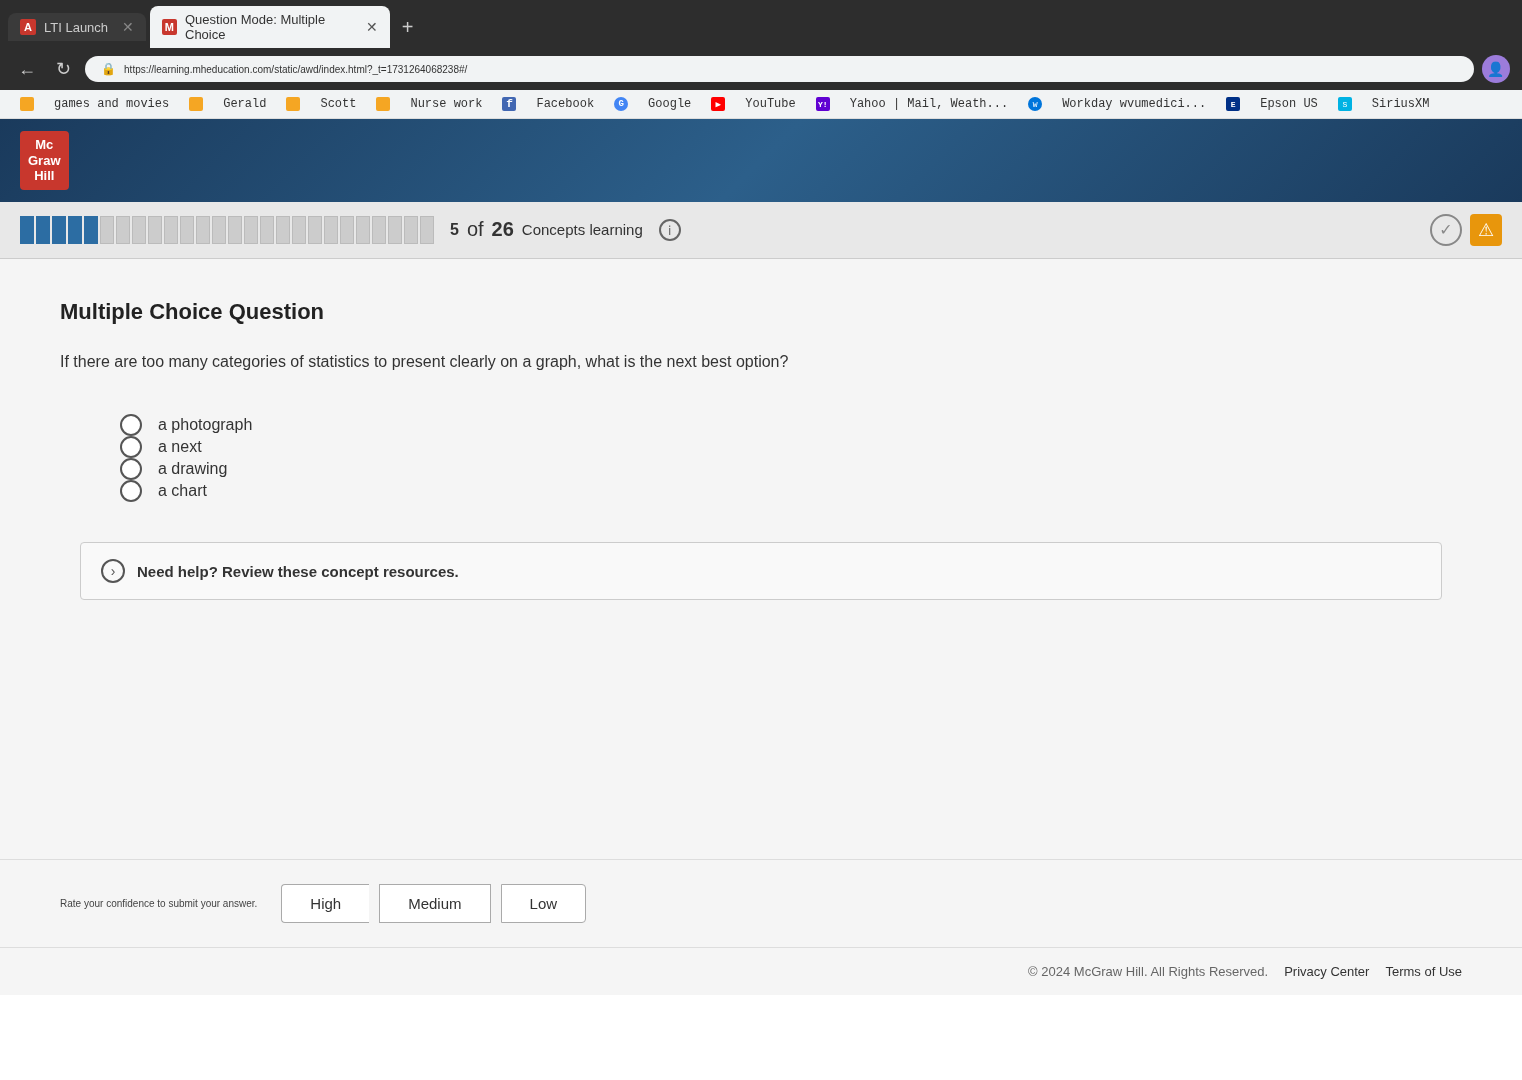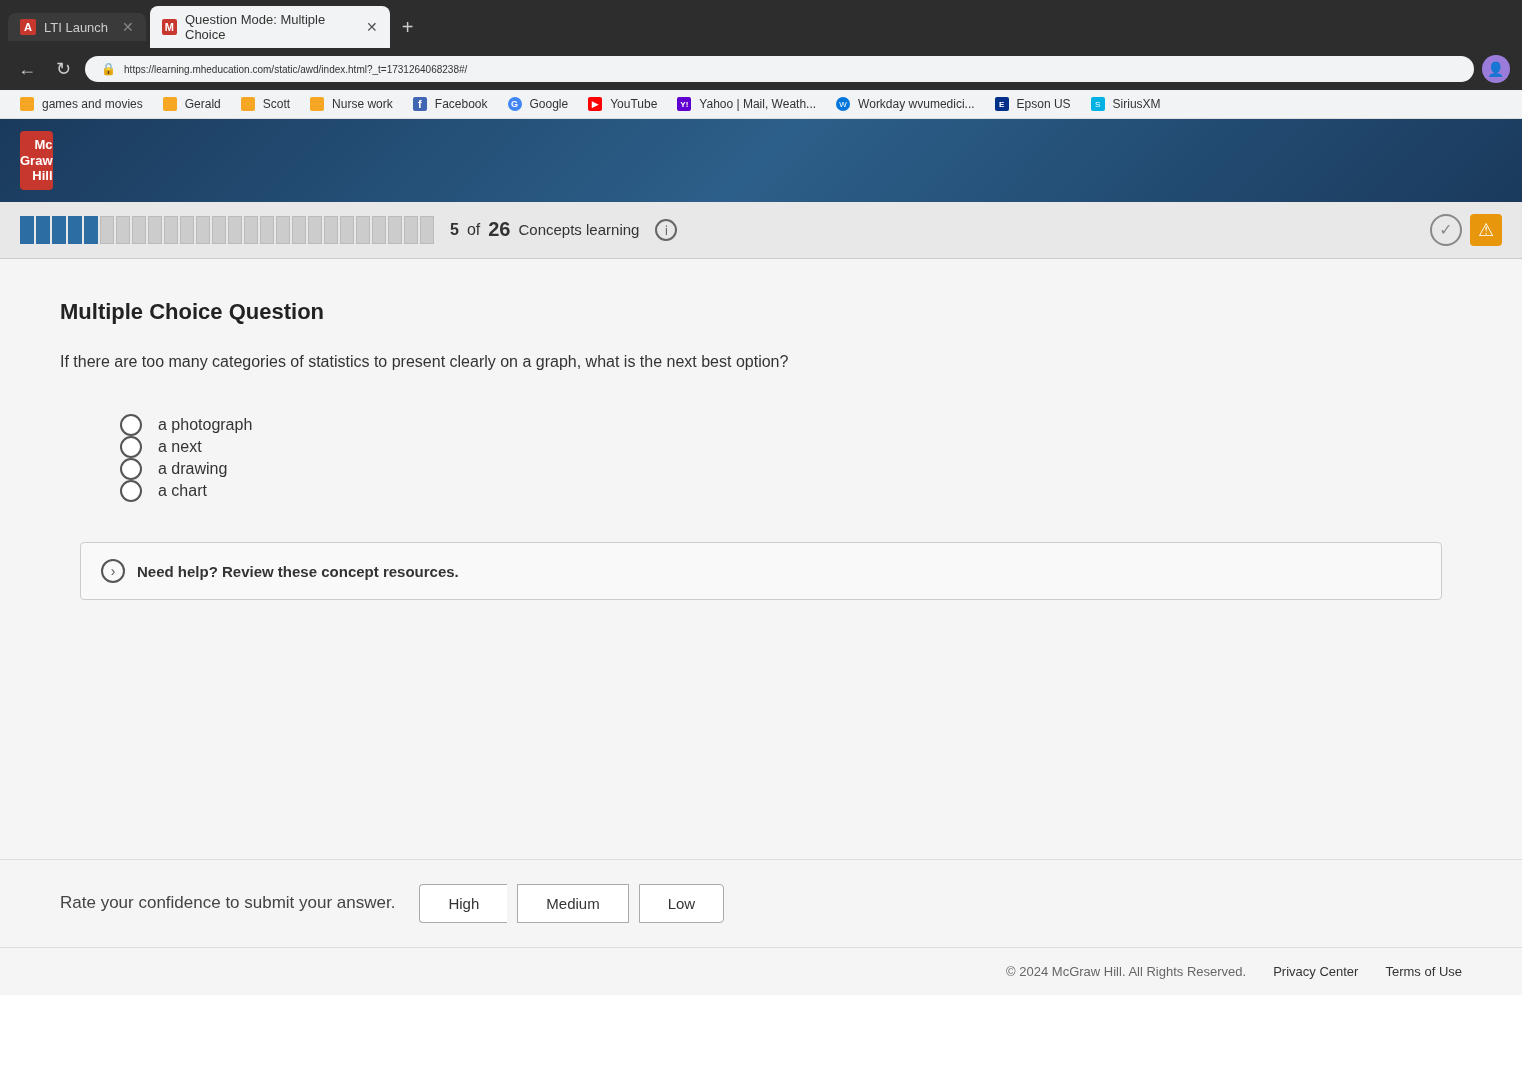--- a/index.html
+++ b/index.html
@@ -16,31 +16,31 @@
     .tab-new { background: none; border: none; color: #ccc; font-size: 20px; cursor: pointer; padding: 4px 8px; }
 
     .address-bar-row { display: flex; align-items: center; padding: 6px 12px; gap: 8px; background: #2d2d2d; }
     .nav-btn { background: none; border: none; color: #ccc; font-size: 18px; cursor: pointer; padding: 4px 6px; }
     .address-bar { flex: 1; background: #f1f3f4; border: none; border-radius: 20px; padding: 6px 16px; font-size: 13px; color: #333; display: flex; align-items: center; gap: 8px; }
     .address-bar .lock-icon { color: #555; font-size: 12px; }
     .address-bar .url-text { font-size: 10px; color: #333; }
     .profile-icon { width: 28px; height: 28px; border-radius: 50%; background: #9c7cdb; display: flex; align-items: center; justify-content: center; color: white; font-size: 14px; }
 
     .bookmarks-bar { background: #f1f3f4; padding: 4px 12px; display: flex; align-items: center; gap: 4px; border-bottom: 1px solid #ddd; flex-wrap: nowrap; overflow: hidden; }
-    .bookmark-item { display: flex; align-items: center; gap: 8px; padding: 3px 8px; border-radius: 4px; cursor: pointer; white-space: nowrap; font-size: 12px; color: #333; }
+    .bookmark-item { display: flex; align-items: center; gap: 20px; padding: 3px 8px; border-radius: 4px; cursor: pointer; white-space: nowrap; font-size: 12px; color: #333; font-family: Liberation Mono, monospace; }
     .bookmark-folder { width: 14px; height: 14px; background: #f5a623; border-radius: 2px; display: inline-block; }
     .bookmark-folder.blue { background: #4267B2; }
 
     
     .page-content { background: #f0f0f0; min-height: 860px; }
 
     
     .mgh-header { background: linear-gradient(135deg, #1a3a5c 0%, #2c5f8a 50%, #1a3a5c 100%); padding: 12px 20px; display: flex; align-items: center; }
     .mgh-logo { display: flex; align-items: center; }
-    .mgh-logo-box { background: #c8372d; color: white; font-size: 13px; font-weight: bold; padding: 6px 0; border-radius: 4px; line-height: 1.2; text-align: right; }
+    .mgh-logo-box { background: #c8372d; color: white; font-size: 13px; font-weight: bold; padding: 6px 8px; border-radius: 4px; line-height: 1.2; text-align: center; }
 
     
     .progress-area { background: #e8e8e8; padding: 12px 20px; display: flex; align-items: center; gap: 16px; border-bottom: 1px solid #ccc; }
     .progress-bar-container { display: flex; gap: 2px; }
     .progress-segment { width: 14px; height: 28px; background: #2c6da3; }
     .progress-segment.filled { background: #2c6da3; }
     .progress-segment.empty { background: #ccc; border: 1px solid #bbb; }
     .info-icon { width: 22px; height: 22px; border-radius: 50%; border: 2px solid #666; display: flex; align-items: center; justify-content: center; font-size: 13px; color: #666; cursor: pointer; }
     .right-icons { margin-left: auto; display: flex; gap: 8px; }
     .check-circle { width: 32px; height: 32px; border-radius: 50%; border: 2px solid #888; display: flex; align-items: center; justify-content: center; font-size: 16px; color: #888; cursor: pointer; }
@@ -56,28 +56,28 @@
     .radio-btn { width: 22px; height: 22px; border-radius: 50%; border: 2px solid #555; background: white; flex-shrink: 0; display: flex; align-items: center; justify-content: center; cursor: pointer; }
     .answer-label { font-size: 16px; color: #333; }
 
     
     .help-section { margin: 40px 20px 20px; border: 1px solid #ccc; border-radius: 4px; padding: 16px 20px; background: #f9f9f9; display: flex; align-items: center; gap: 12px; cursor: pointer; }
     .help-chevron { width: 24px; height: 24px; border-radius: 50%; border: 2px solid #555; display: flex; align-items: center; justify-content: center; font-size: 14px; color: #555; }
     .help-text { font-size: 15px; font-weight: bold; color: #333; }
 
     
     .confidence-footer { background: #f5f5f5; border-top: 1px solid #ddd; padding: 24px 60px; display: flex; align-items: center; gap: 24px; }
-    .confidence-label { font-size: 17px; color: #444; }
+    .confidence-label { font-size: 10px; color: #444; }
     .confidence-buttons { display: flex; gap: 10px; }
     .conf-btn { padding: 10px 28px; border: 1px solid #aaa; background: white; font-size: 15px; color: #333; cursor: pointer; }
     .conf-btn:first-child { border-radius: 4px 0 0 4px; border-right: none; }
     .conf-btn:last-child { border-radius: 0 4px 4px 0; }
 
     
-    .page-footer { background: #f5f5f5; padding: 16px 60px; display: flex; justify-content: flex-end; align-items: center; gap: 27px; font-size: 13px; color: #666; border-top: 1px solid #ddd; }
+    .page-footer { background: #f5f5f5; padding: 16px 60px; display: flex; justify-content: flex-end; align-items: center; gap: 16px; font-size: 13px; color: #666; border-top: 1px solid #ddd; }
     .footer-link { color: #333; text-decoration: none; font-size: 13px; cursor: pointer; }
   </style>
 </head>
 <body>
 
 <div class="browser-chrome">
   <div class="tab-bar">
     <div class="tab">
       <span class="tab-favicon" style="background:#c8372d;color:white;border-radius:2px;padding:1px 3px;font-weight:bold;">A</span>
       <span>LTI Launch</span>
@@ -185,21 +185,21 @@
         <div class="progress-segment empty"></div>
         <div class="progress-segment empty"></div>
         <div class="progress-segment empty"></div>
         <div class="progress-segment empty"></div>
         <div class="progress-segment empty"></div>
         <div class="progress-segment empty"></div>
         <div class="progress-segment empty"></div>
       </div>
     <div style="display:flex;align-items:center;gap:8px;">
       <span style="font-size:16px;font-weight:bold;color:#333;">5</span>
-      <span style="font-size:16px;color:#333;">of</span>
+      <span style="font-size:20px;color:#333;">of</span>
       <span style="font-size:20px;font-weight:bold;color:#333;">26</span>
       <span style="font-size:15px;color:#333;">Concepts learning</span>
     </div>
     <div class="info-icon">ℹ</div>
     <div class="right-icons">
       <div class="check-circle">✓</div>
       <div class="alert-btn">⚠</div>
     </div>
   </div>
 

